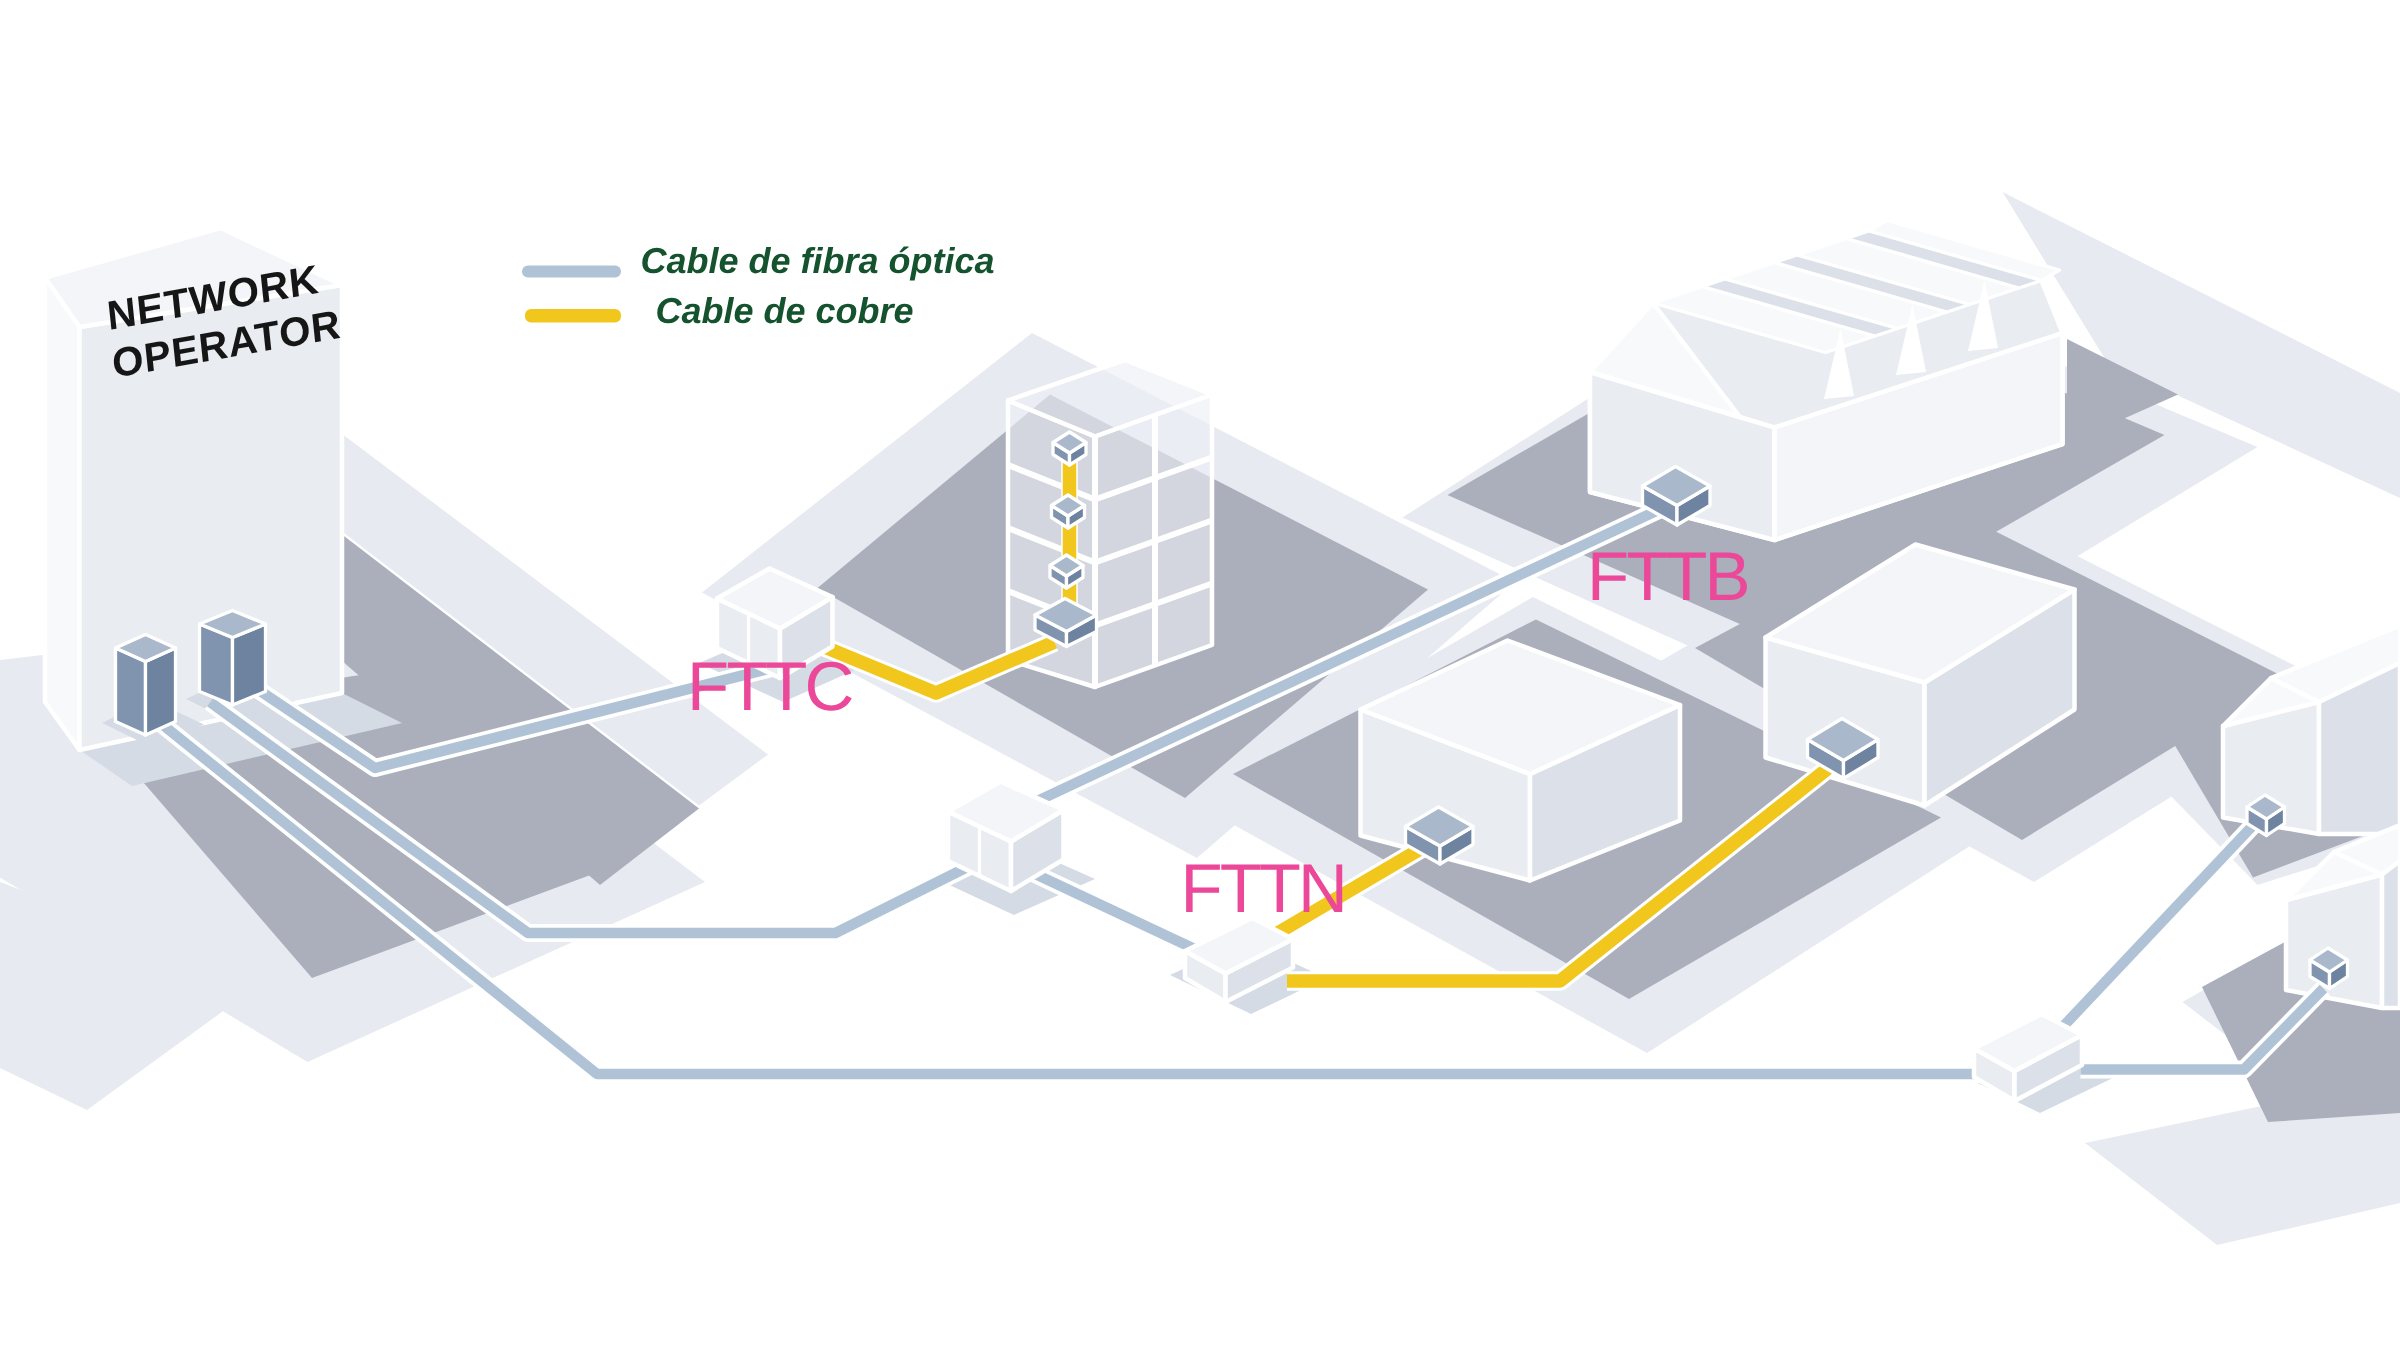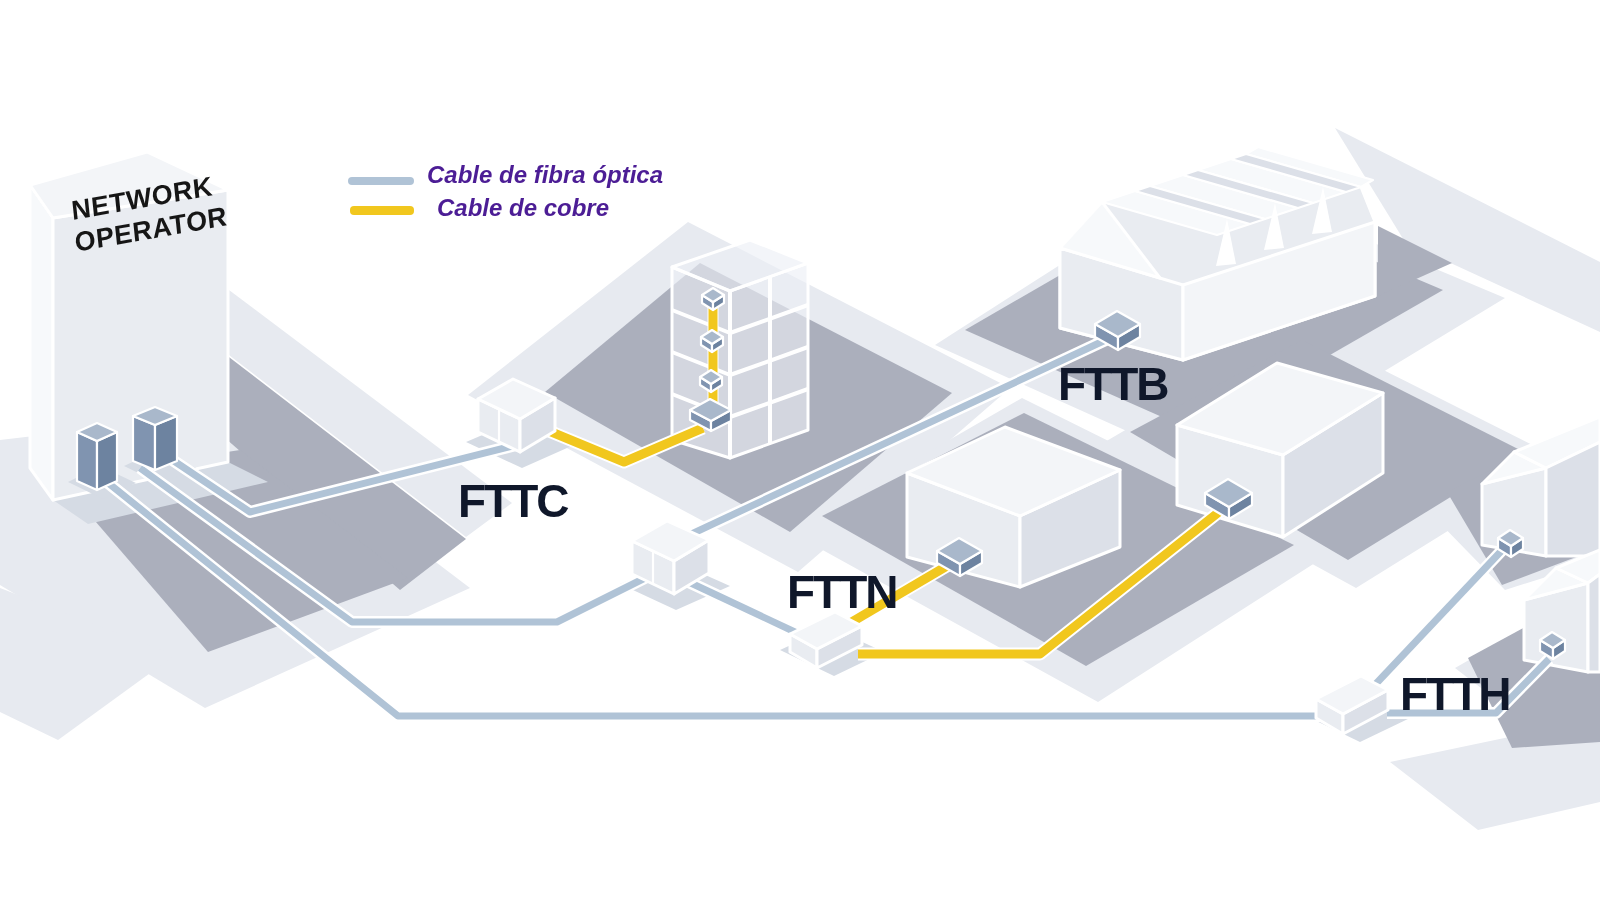--- a/index.html
+++ b/index.html
@@ -15,23 +15,23 @@
   .blT{fill:#a9b8cb}.blF{fill:#8094b0}.blR{fill:#6d83a0}
   .edge{stroke:#ffffff;stroke-width:3;stroke-linejoin:round}
   .edge2{stroke:#ffffff;stroke-width:2.2;stroke-linejoin:round}
   .apF{fill:rgba(236,239,245,0.62)}
   .floor{stroke:#ffffff;stroke-width:4;fill:none}
   .caseW{stroke:#ffffff;fill:none;stroke-linejoin:round;stroke-linecap:butt}
   .fiber{stroke:#b0c3d6;stroke-width:7;fill:none;stroke-linejoin:round;stroke-linecap:butt}
   .copper{stroke:#f1c71e;stroke-width:9;fill:none;stroke-linejoin:round;stroke-linecap:butt}
 
   
-  .node-label{position:absolute;font-weight:700;font-size:46px;letter-spacing:-2px;color:#0f172a;}
+  .node-label{position:absolute;font-weight:400;font-size:46px;letter-spacing:-2px;color:#ec4899;}
   .legend-swatch{position:absolute;height:8px;border-radius:4px;}
-  .legend-label{position:absolute;font-style:italic;font-weight:700;font-size:24px;color:#4c1d95;}
+  .legend-label{position:absolute;font-style:italic;font-weight:700;font-size:24px;color:#14532d;}
   .op-sign{position:absolute;left:70px;top:196px;width:160px;font-weight:700;font-size:27px;
            line-height:1.18;letter-spacing:.5px;color:#161616;
            transform:rotate(-10deg) skewX(-4deg);transform-origin:left top;}
 </style>
 </head>
 <body>
 
 <div class="scene">
 
 <svg width="1600" height="900" viewBox="0 0 1600 900">
@@ -244,18 +244,17 @@
     <div>OPERATOR</div>
   </div>
 
   <div>
     <div class="legend-swatch" style="left: 348px; top: 177px; width: 66px; background-color: rgb(176, 195, 214);"></div>
     <div class="legend-label" style="left:427px;top:161px;">Cable de fibra óptica</div>
     <div class="legend-swatch" style="left: 350px; top: 206px; width: 64px; height: 9px; background-color: rgb(241, 199, 30);"></div>
     <div class="legend-label" style="left:437px;top:194px;">Cable de cobre</div>
   </div>
 
-  <div class="node-label" style="left:458px;top:430px;margin-top:44px;">FTTC</div>
+  <div class="node-label" style="left:458px;top:430px;">FTTC</div>
   <div class="node-label" style="left:1058px;top:357px;">FTTB</div>
   <div class="node-label" style="left:763px;top:565px;margin-left:24px;">FTTN</div>
-  <div class="node-label" style="left:1400px;top:667px;">FTTH</div>
 
 </div>
 
 </body></html>

